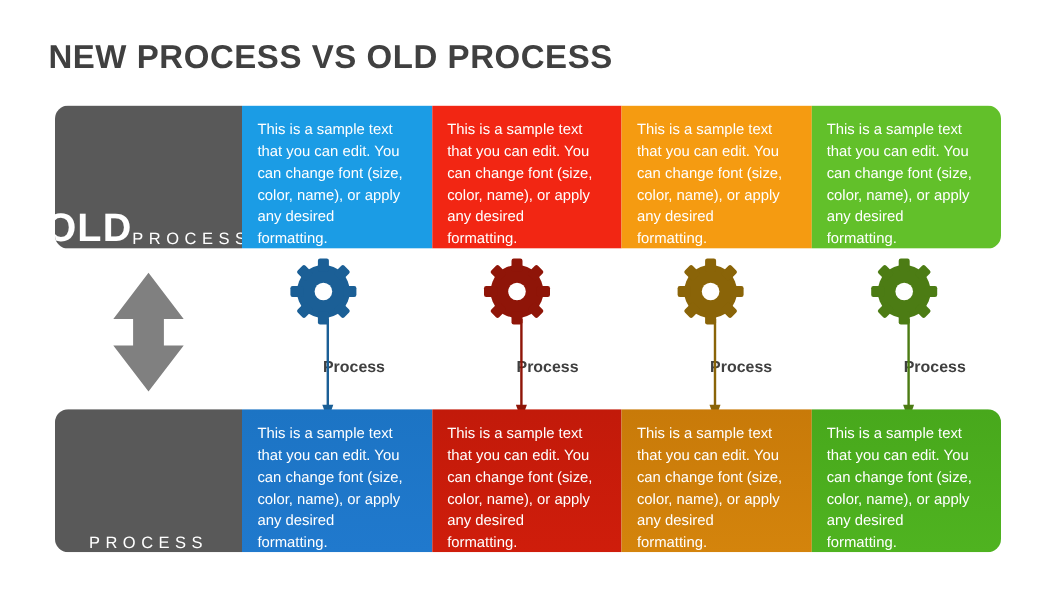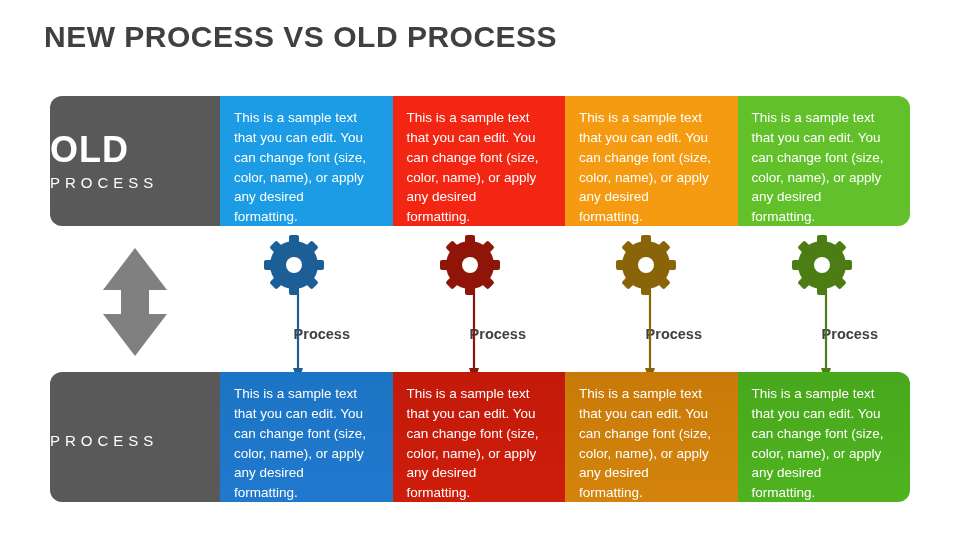--- a/index.html
+++ b/index.html
@@ -11,21 +11,21 @@
     width: 960px;
     height: 540px;
     position: relative;
     font-family: "Liberation Sans", sans-serif;
     overflow: hidden;
   }
 
   #title {
     position: absolute;
     left: 44px;
-    top: 20px;
+    top: 36px;
     font-size: 30px;
     font-weight: bold;
     color: #404040;
     letter-spacing: 0.5px;
     text-transform: uppercase;
   }
 
   
   .row {
     position: absolute;
@@ -38,22 +38,22 @@
   }
   #row-old { top: 96px; }
   #row-new { top: 372px; }
 
   .row-label {
     width: 170px;
     flex: 0 0 170px;
     background: #595959;
     color: #ffffff;
     display: flex;
-    flex-direction: column;
-    align-items: flex-start;
+    flex-direction: row;
+    align-items: flex-end;
     justify-content: center;
     box-sizing: border-box;
   }
   .row-label .big {
     font-size: 36px;
     font-weight: bold;
     letter-spacing: 1px;
     line-height: 1.05;
   }
   .row-label .small {

